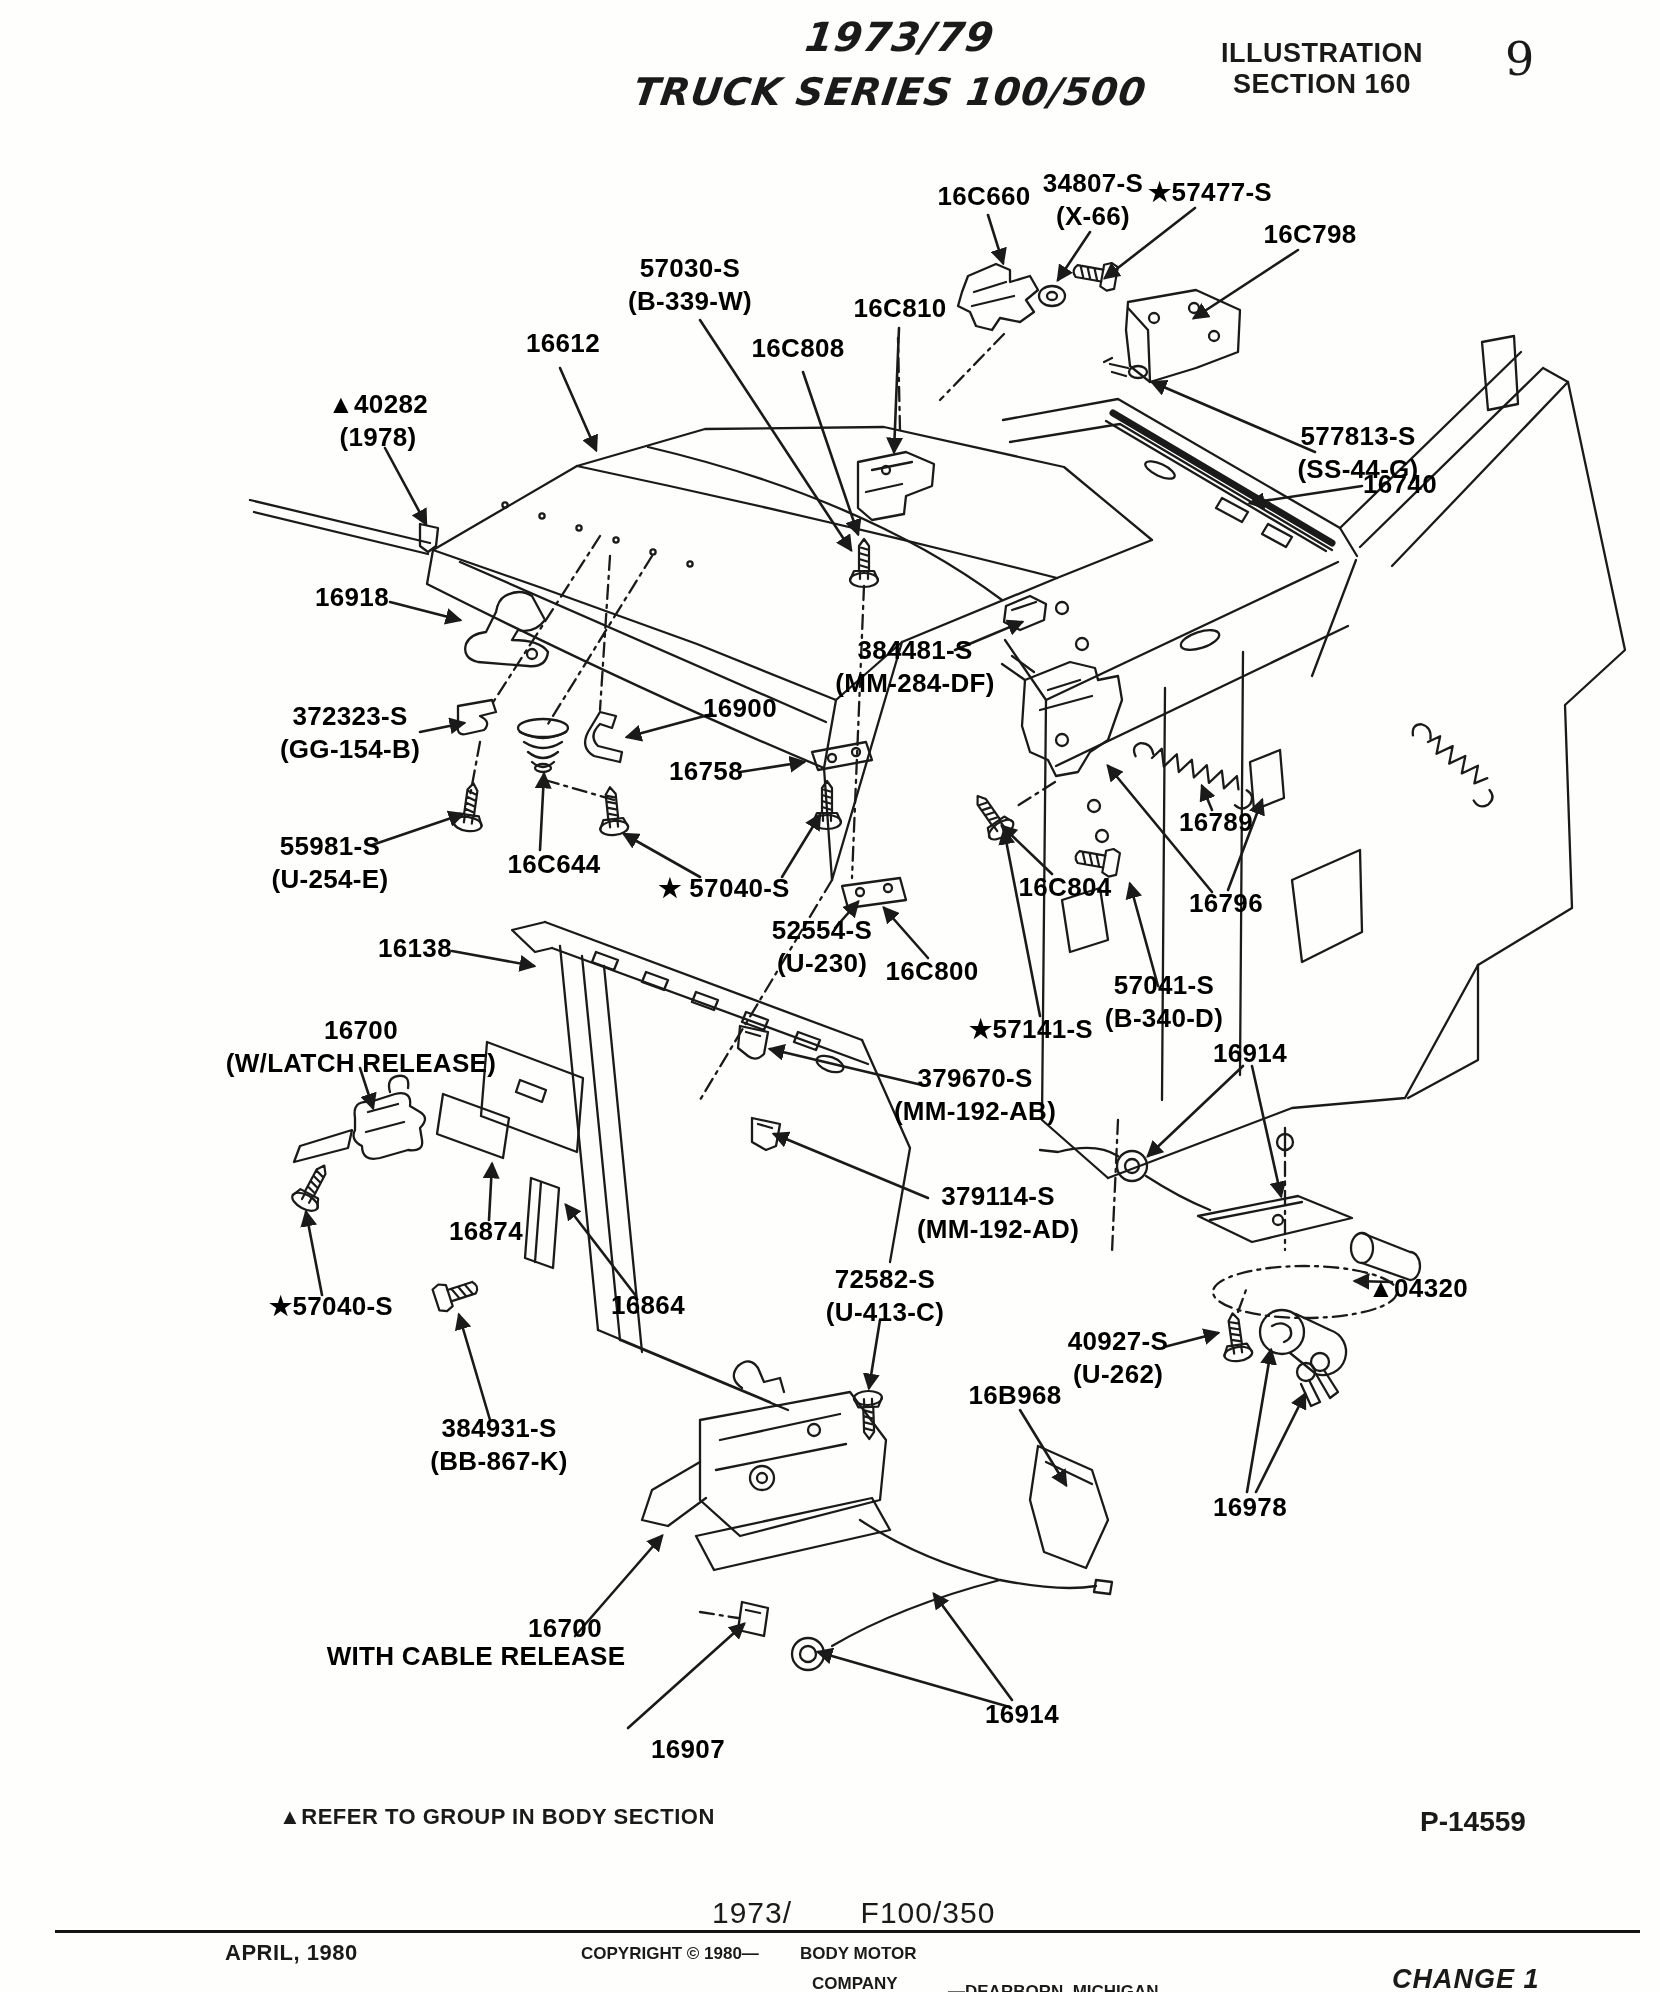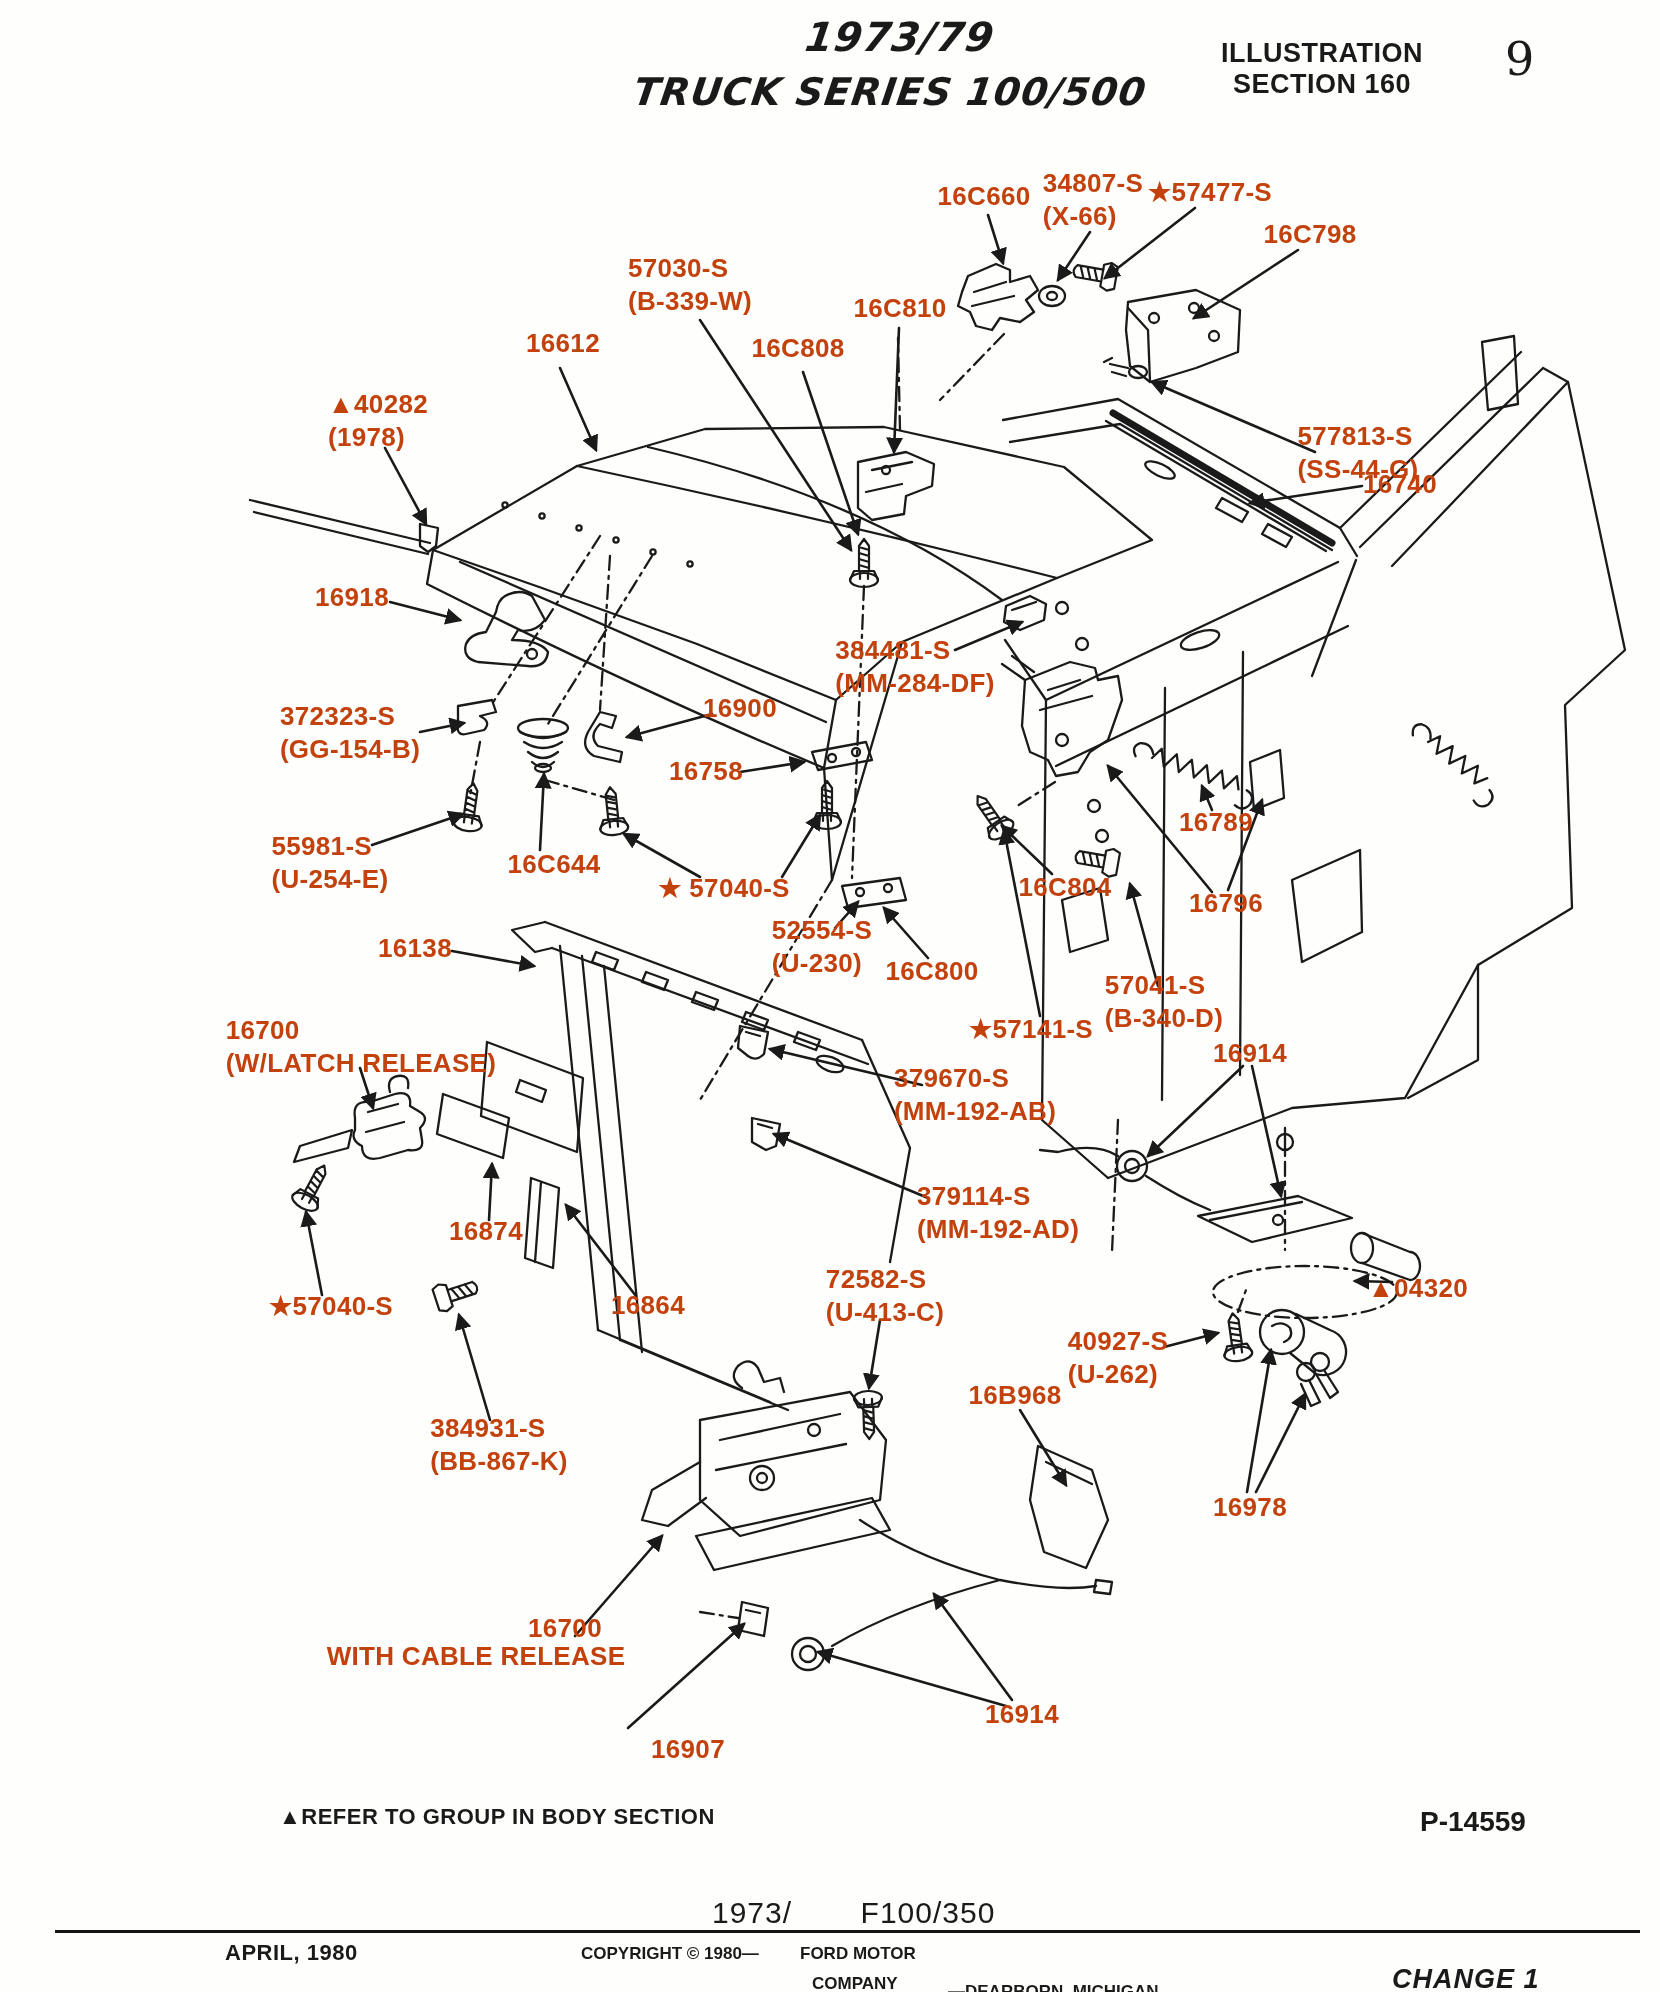--- a/index.html
+++ b/index.html
@@ -6,22 +6,22 @@
   .page{position:relative;width:1660px;height:1992px;background:#fefefc;overflow:hidden;
         font-family:"Liberation Sans",sans-serif;color:#1a1a1a;}
   svg.art{position:absolute;left:0;top:0;}
   .abs{position:absolute;white-space:nowrap;}
   .ctr{transform:translateX(-50%);text-align:center;}
   .series{font-family:"DejaVu Sans",sans-serif;font-weight:bold;font-style:italic;
           transform:translateX(-50%) skewX(-8deg);letter-spacing:1px;}
   .s1{font-size:40px;} .s2{font-size:38px;}
   .secblock{font-size:27px;font-weight:bold;letter-spacing:.5px;line-height:1.15;text-align:center;}
   .pageno{font-family:"DejaVu Serif",serif;font-size:46px;}
-  .callout{position:absolute;transform:translate(-50%,-50%);text-align:left;font-size:26px;
-           font-weight:bold;letter-spacing:.3px;line-height:1.25;white-space:nowrap;color:#c2410c;}
+  .callout{position:absolute;transform:translate(-50%,-50%);text-align:center;font-size:26px;
+           font-weight:bold;letter-spacing:.3px;line-height:1.25;white-space:nowrap;color:#000000;}
   .ft-note{font-size:22px;font-weight:bold;letter-spacing:.5px;}
   .ft-plate{font-size:28px;font-weight:bold;}
   .ft-title{font-size:31px;letter-spacing:1.5px;font-weight:500;}
   .ft-sub{font-size:30px;letter-spacing:1px;}
   .rule{position:absolute;background:#151515;}
   .ft-date{font-size:22px;font-weight:bold;letter-spacing:.5px;}
   .ft-copy{font-size:17px;font-weight:bold;}
   .ft-change{font-size:27px;font-weight:bold;font-style:italic;letter-spacing:1px;}
 </style>
 </head>
@@ -451,17 +451,17 @@
       </div>
     </div>
 
   <div class="abs ft-note" style="left:279px;top:1804px;">▲REFER TO GROUP IN BODY SECTION</div>
   <div class="abs ft-plate" style="left:1420px;top:1806px;">P-14559</div>
   <div class="abs ctr ft-sub" style="left:752px;top:1896px;">1973/</div>
   <div class="abs ctr ft-sub" style="left:928px;top:1896px;">F100/350</div>
   <div class="rule" style="left:55px;top:1930px;width:1585px;height:3px;"></div>
   <div class="abs ft-date" style="left:225px;top:1940px;">APRIL, 1980</div>
   <div class="abs ft-copy" style="left:581px;top:1944px;">COPYRIGHT © 1980—</div>
-  <div class="abs ft-copy" style="left:800px;top:1944px;">FORD MOTOR</div>
+  <div class="abs ft-copy" style="left:800px;top:1944px;">BODY MOTOR</div>
   <div class="abs ft-copy" style="left:948px;top:1944px;margin-top:38px;">—DEARBORN, MICHIGAN</div>
   <div class="abs ft-copy" style="left:812px;top:1974px;">COMPANY</div>
   <div class="abs ft-change" style="left:1392px;top:1964px;">CHANGE 1</div>
 </div>
 
 </body></html>

